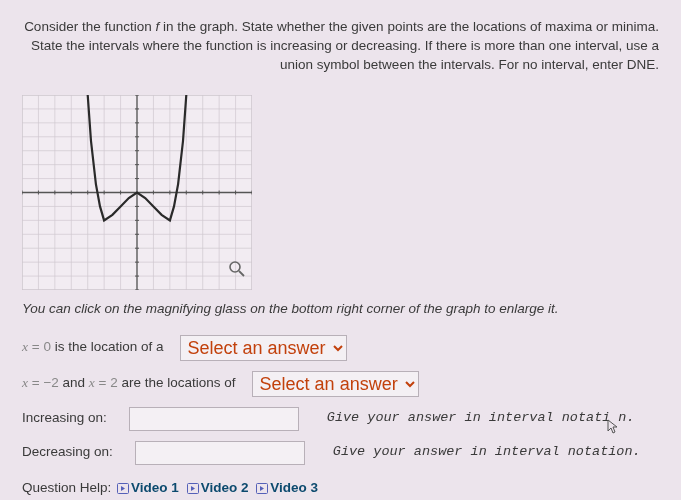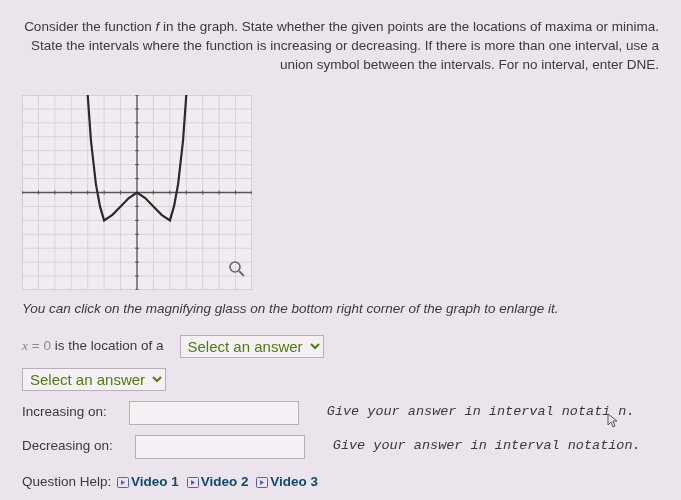--- a/index.html
+++ b/index.html
@@ -16,22 +16,22 @@
     .question-text { margin-bottom: 20px; text-align: right; }
     .italic { font-style: italic; }
     .graph-wrap { position: relative; width: 230px; height: 195px; margin: 4px 0 10px 0; }
     .graph-svg { display: block; }
     .mag-icon { position: absolute; right: 6px; bottom: 6px; }
     .hint { font-style: italic; margin: 8px 0 16px 0; }
     .row { margin: 10px 0; display: flex; align-items: center; flex-wrap: wrap; gap: 16px; }
     .math-var { font-style: italic; font-family: Georgia, serif; color:#888; }
     .eq { color:#888; }
     select.answer-select {
-      font-size: 15px; padding: 1px 3px; background: #f4f0f4;
-      border: 1px solid #b8b0b8; color: #4d7c0f; font-family: inherit;
+      font-size: 18px; padding: 1px 3px; background: #f4f0f4;
+      border: 1px solid #b8b0b8; color: #c2410c; font-family: inherit;
     }
     .text-input {
       width: 170px; height: 24px; background: #f4f0f4;
       border: 1px solid #b8b0b8; padding: 2px 6px; font-family: inherit;
       font-size: 13px; color: #333;
     }
     .label-before { margin-right: 6px; }
     .label-after { font-style: italic; margin-left: 12px; font-family: Liberation Mono, monospace; }
     .qhelp { margin-top: 14px; font-size: 13.5px; }
     .video-link { color: #0c4a6e; text-decoration: none; cursor: pointer; margin: 16px 2px; font-weight: bold; }
@@ -127,20 +127,23 @@
 <div class="row">
   <span>
     <span class="math-var">x</span> <span class="eq">= 0</span> is the location of a
   </span>
   <select class="answer-select">
     <option>Select an answer</option>
   </select>
 </div>
 
 <div class="row">
+  <span>
+    <span class="math-var">x</span> <span class="eq">= −2</span> and <span class="math-var">x</span> <span class="eq">= 2</span> are the locations of
+  </span>
   <select class="answer-select">
     <option>Select an answer</option>
   </select>
 </div>
 
 <div class="row">
   <span class="label-before">Increasing on:</span>
   <input type="text" class="text-input" value="" style="">
   <span class="label-after">
     Give your answer in interval notati<span style="position:relative;display:inline-block;width:8px;">

